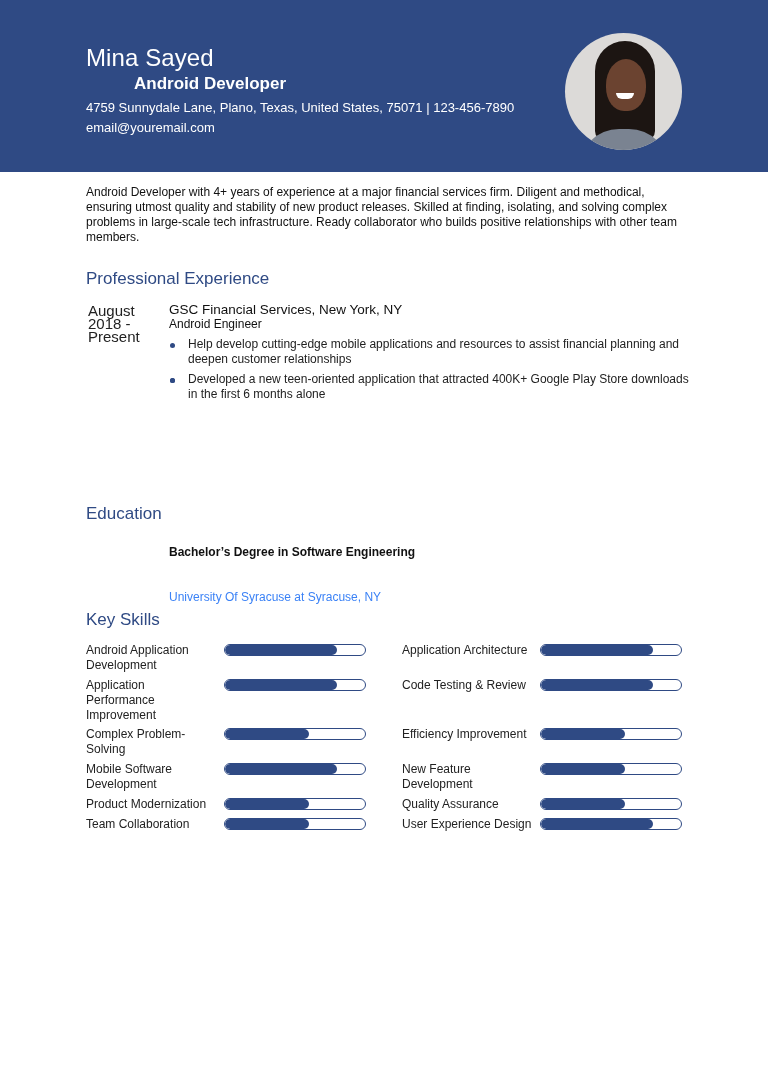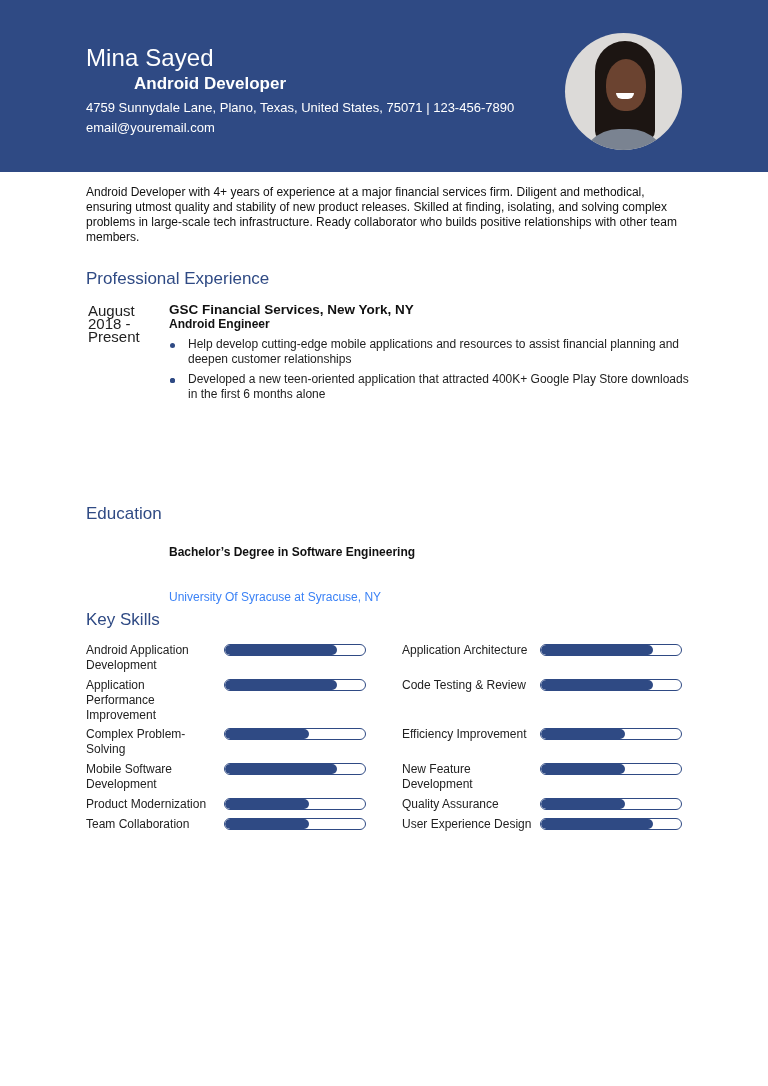--- a/index.html
+++ b/index.html
@@ -16,22 +16,22 @@
   .photo .hair { position: absolute; left: 30px; top: 8px; width: 60px; height: 100px; background: #1c1512; border-radius: 30px 30px 10px 10px; }
   .photo .face { position: absolute; left: 41px; top: 26px; width: 40px; height: 52px; background: #6b4330; border-radius: 50% 50% 45% 45%; }
   .photo .smile { position: absolute; left: 51px; top: 60px; width: 18px; height: 6px; background: #fff; border-radius: 0 0 9px 9px; }
   .photo .body { position: absolute; left: 14px; top: 96px; width: 90px; height: 40px; background: #7a8391; border-radius: 40px 40px 0 0; }
 
   .summary { position: absolute; left: 86px; top: 185px; width: 600px; font-size: 12px; font-weight: normal; line-height: 15px; color: #111; }
 
   .section-title { position: absolute; left: 86px; font-size: 17px; font-weight: normal; color: #2f4a84; }
 
   .job-date { position: absolute; left: 88px; top: 304px; width: 70px; font-size: 15px; line-height: 13px; color: #222; }
-  .job-company { position: absolute; left: 169px; top: 302px; font-size: 13.5px; font-weight: bold; }
-  .job-role { position: absolute; left: 169px; top: 317px; font-size: 12px; font-weight: bold; }
+  .job-company { position: absolute; left: 169px; top: 302px; font-size: 13.5px; font-weight: normal; }
+  .job-role { position: absolute; left: 169px; top: 317px; font-size: 12px; font-weight: normal; }
   .bullets { position: absolute; left: 169px; top: 337px; width: 520px; list-style: none; }
   .bullets li { position: relative; padding-left: 19px; font-size: 12px; line-height: 15px; margin-bottom: 5px; color: #222; }
   .bullets li .dot { position: absolute; left: 1px; top: 6px; width: 5px; height: 5px; border-radius: 50%; background: #2f4a84; }
 
   .edu-degree { position: absolute; left: 169px; top: 545px; font-size: 12px; font-weight: bold; }
   .edu-school { position: absolute; left: 169px; top: 590px; font-size: 12px; color: #3b82f6; }
 
   .skill { position: absolute; width: 300px; }
   .skill .label { position: absolute; left: 0; top: 0; width: 130px; font-size: 12px; line-height: 15px; color: #222; }
   .skill .bar { position: absolute; left: 138px; top: 1px; width: 142px; height: 12px; border: 1px solid #2f4a84; border-radius: 7px; background: #fff; overflow: hidden; }

